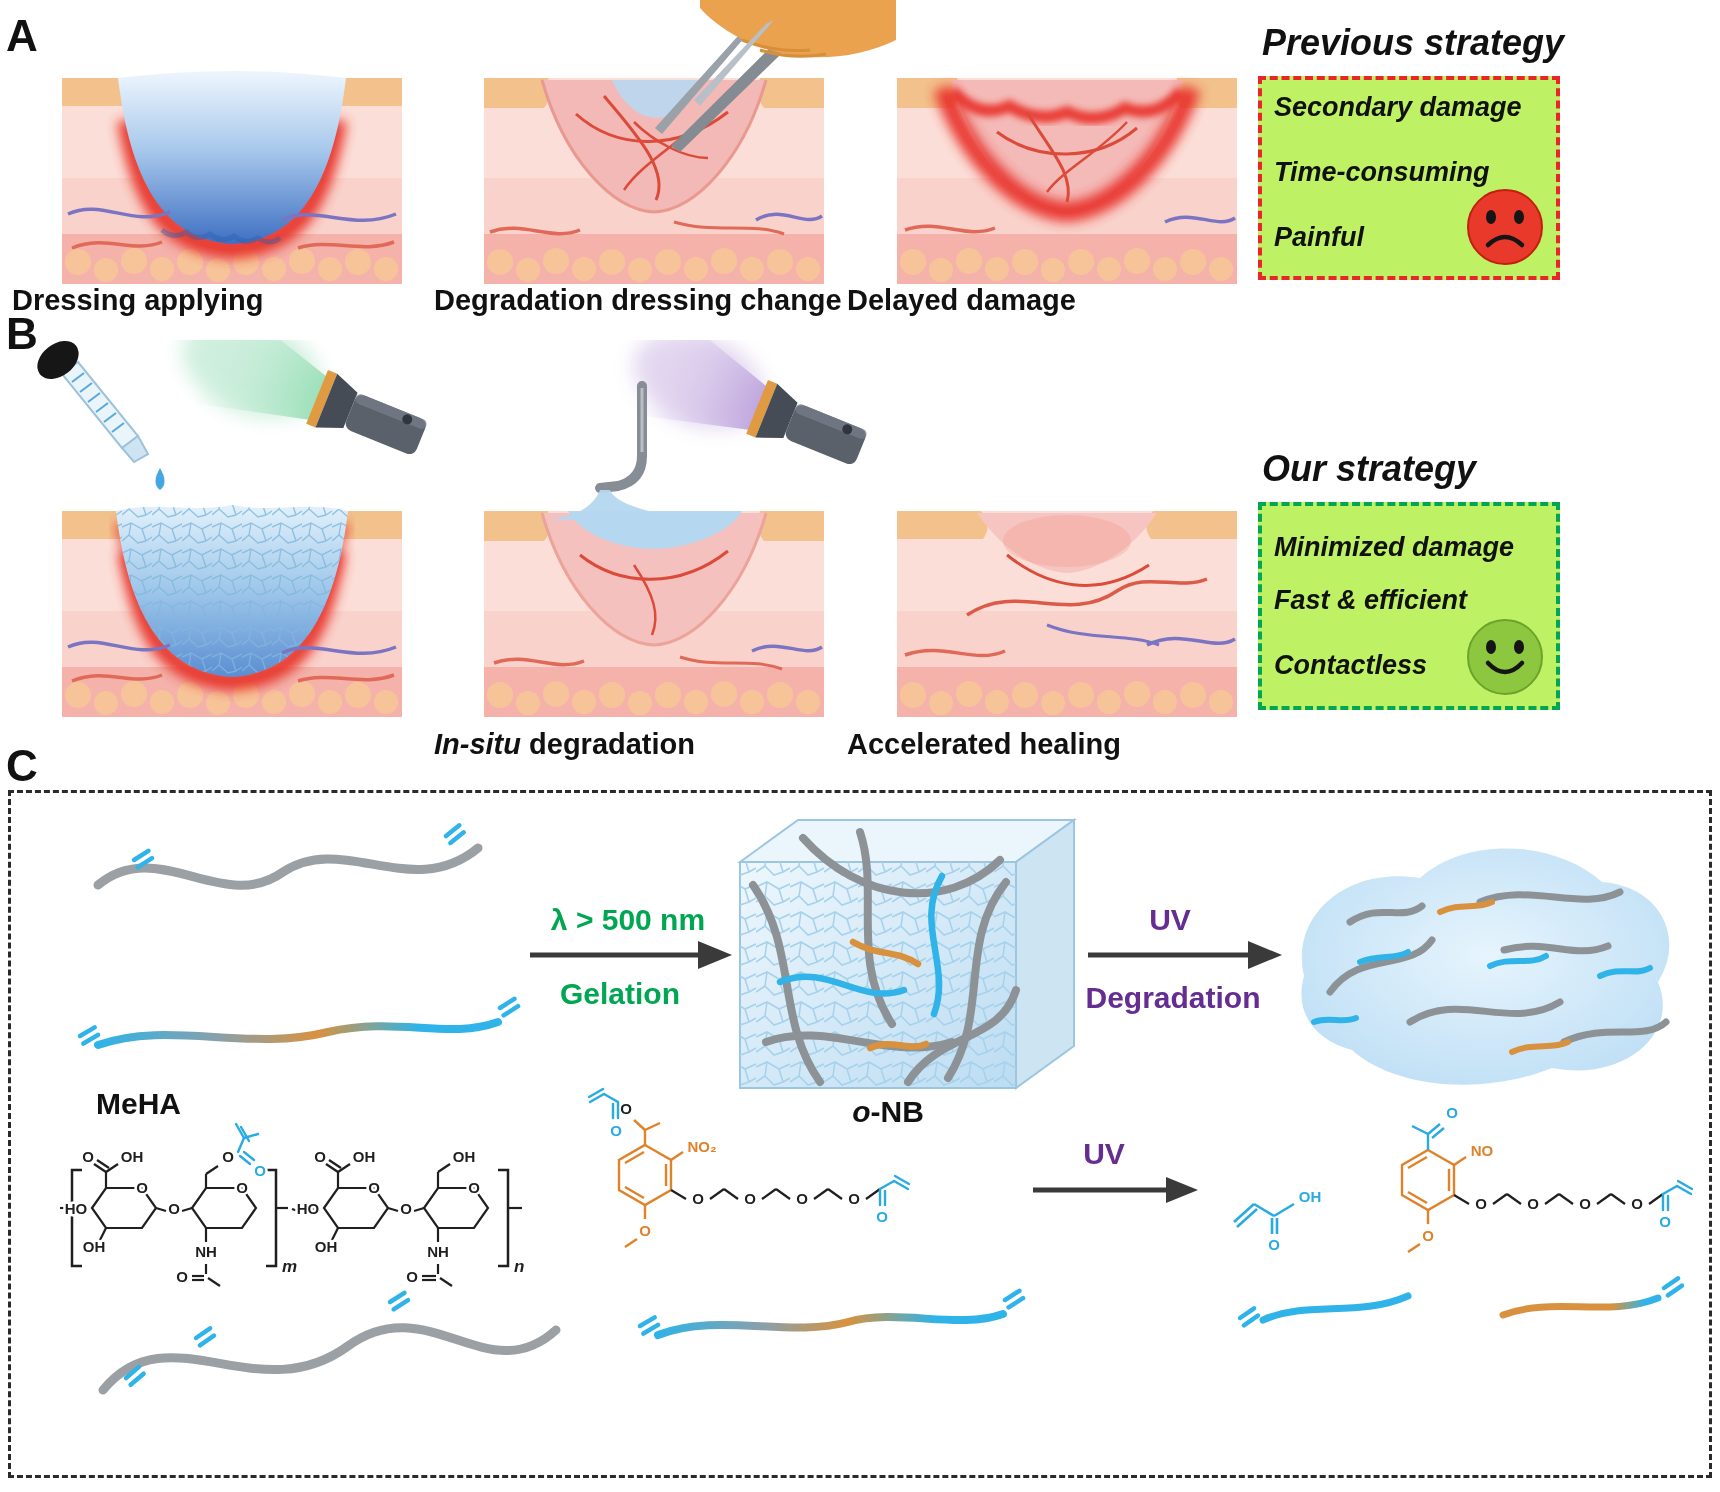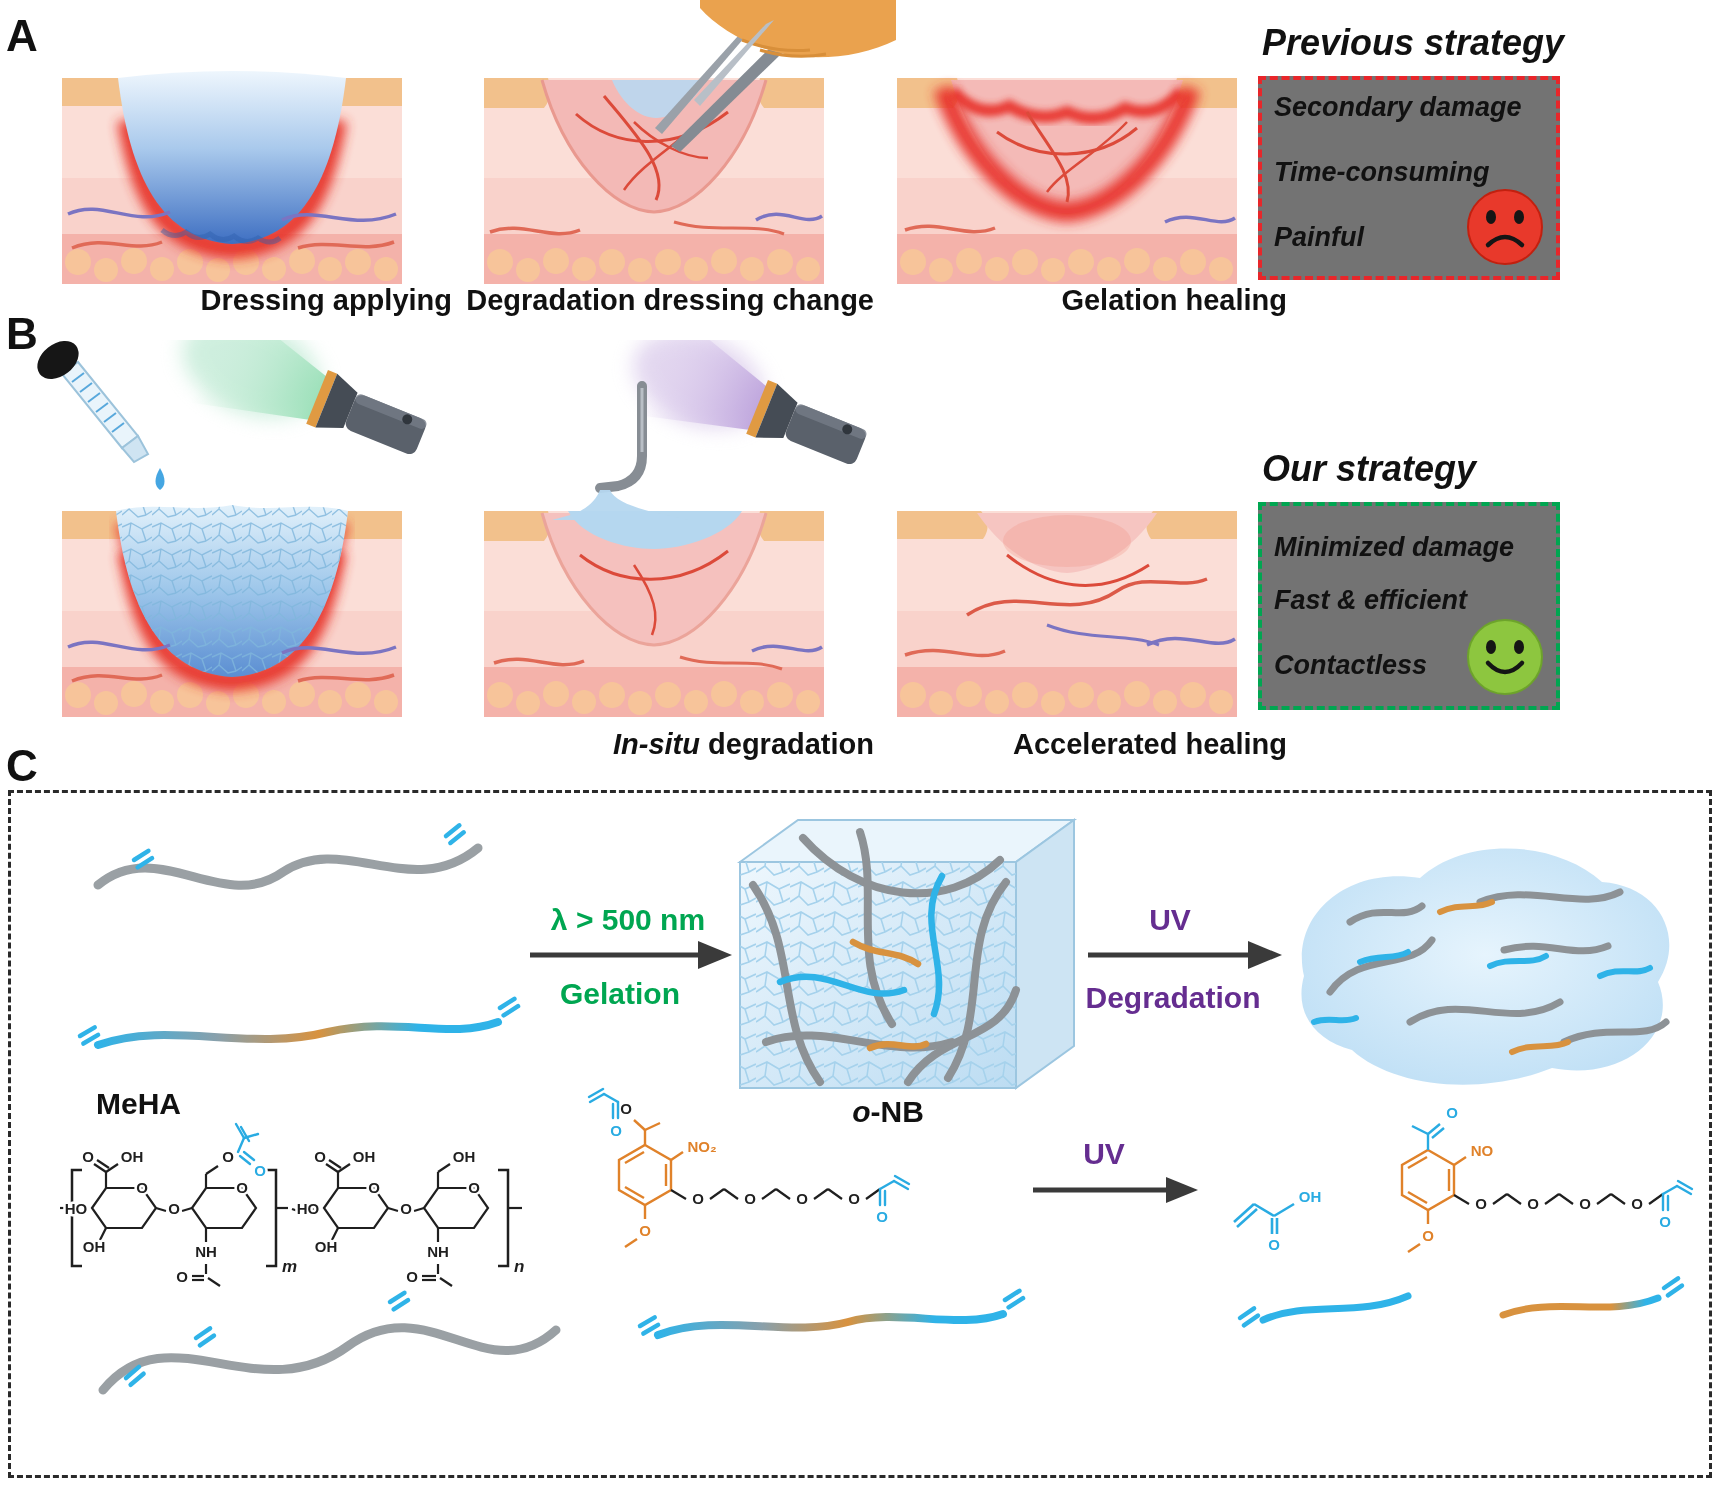--- a/index.html
+++ b/index.html
@@ -1,23 +1,23 @@
 <!DOCTYPE html>
 <html><head>
 <meta charset="utf-8">
 <style>
   *{margin:0;padding:0;box-sizing:border-box}
   html,body{background:#fff}
   .fig{position:relative;width:1720px;height:1492px;background:#fff;font-family:"Liberation Sans",sans-serif;color:#111;overflow:hidden}
   .abs{position:absolute}
   .panel-letter{position:absolute;font-size:44px;font-weight:bold;color:#111;line-height:1}
-  .caption{position:absolute;width:440px;text-align:right;font-size:29px;font-weight:bold;color:#111;white-space:nowrap}
+  .caption{position:absolute;width:440px;text-align:left;font-size:29px;font-weight:bold;color:#111;white-space:nowrap}
   .caption .em{font-style:italic}
   .strategy-title{position:absolute;font-size:36px;font-weight:bold;font-style:italic;color:#111;white-space:nowrap}
-  .strategy-box{position:absolute;width:302px;background:#737373}
+  .strategy-box{position:absolute;width:302px;background:#bef264}
   .strategy-box.red{border:4px dashed #e8262a}
   .strategy-box.green{border:4px dashed #00a651}
   .strategy-item{position:absolute;left:12px;font-size:27px;font-weight:bold;font-style:italic;color:#111;white-space:nowrap}
   .face{position:absolute;right:8px;bottom:6px}
   .cbox{position:absolute;border:3px dashed #2a2a2a}
   svg text{font-family:"Liberation Sans",sans-serif}
   .tg{fill:#00a651;font-size:30px;font-weight:bold}
   .tp{fill:#652d90;font-size:30px;font-weight:bold}
   .tb{fill:#111;font-size:30px;font-weight:bold}
   .atom{fill:#1f1f1f;font-size:15px;font-weight:bold;text-anchor:middle;paint-order:stroke;stroke:#fff;stroke-width:5px;stroke-linejoin:round}
@@ -116,21 +116,21 @@
       <path d="M100,70 C140,100 200,100 240,66" stroke="#dc4a3a" stroke-width="3" fill="none"></path>
       <path d="M130,50 C150,84 178,112 170,140" stroke="#dc4a3a" stroke-width="3" fill="none"></path>
       <path d="M230,60 C200,92 166,108 150,130" stroke="#dc4a3a" stroke-width="2.5" fill="none"></path>
       <path d="M268,160 C296,146 320,168 338,156" stroke="#7b74c2" stroke-width="3.5" fill="none"></path>
       <path d="M8,168 C42,156 68,178 98,166" stroke="#e06a57" stroke-width="3.5" fill="none"></path>
     </g>
   </svg>
 
   <div class="caption" style="left:12px;top:284px"><span>Dressing applying</span></div>
   <div class="caption" style="left:434px;top:284px"><span>Degradation dressing change</span></div>
-  <div class="caption" style="left:847px;top:284px"><span>Gelation healing</span></div>
+  <div class="caption" style="left:847px;top:284px"><span>Delayed damage</span></div>
 
   <div class="strategy-title" style="left:1262px;top:22px">Previous strategy</div>
   <div class="strategy-box red" style="left:1258px;top:76px;height:204px">
     <div class="strategy-item" style="top:12px">Secondary damage</div>
     <div class="strategy-item" style="top:77px">Time-consuming</div>
     <div class="strategy-item" style="top:142px">Painful</div>
     <svg class="face" width="86" height="86" viewBox="-43 -43 86 86">
       <circle r="37" fill="#e8392b" stroke="#c2200f" stroke-width="2"></circle>
       <ellipse cx="-14" cy="-10" rx="5" ry="7" fill="#151515"></ellipse>
       <ellipse cx="14" cy="-10" rx="5" ry="7" fill="#151515"></ellipse>

